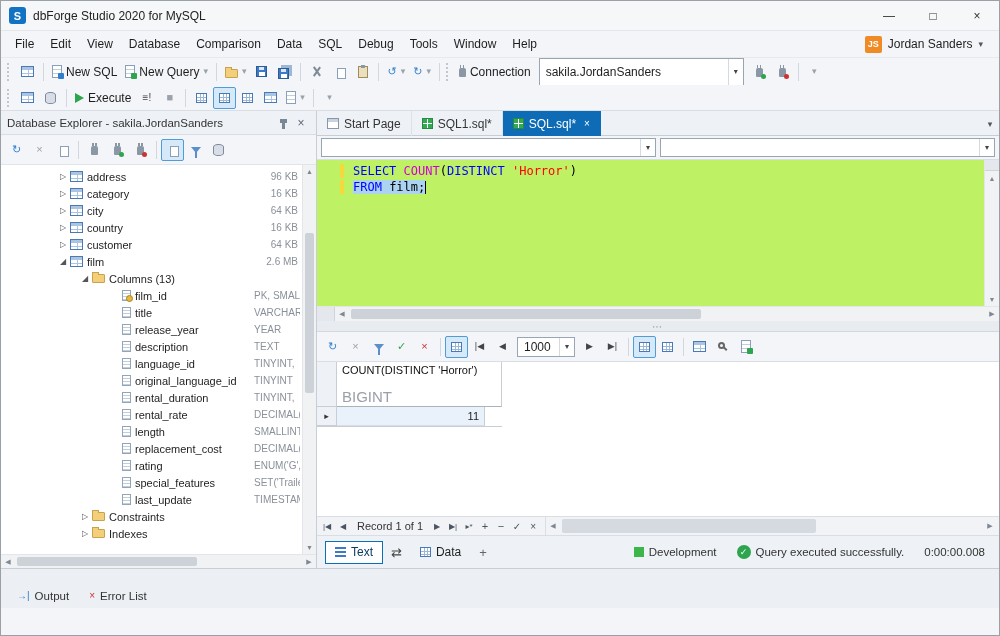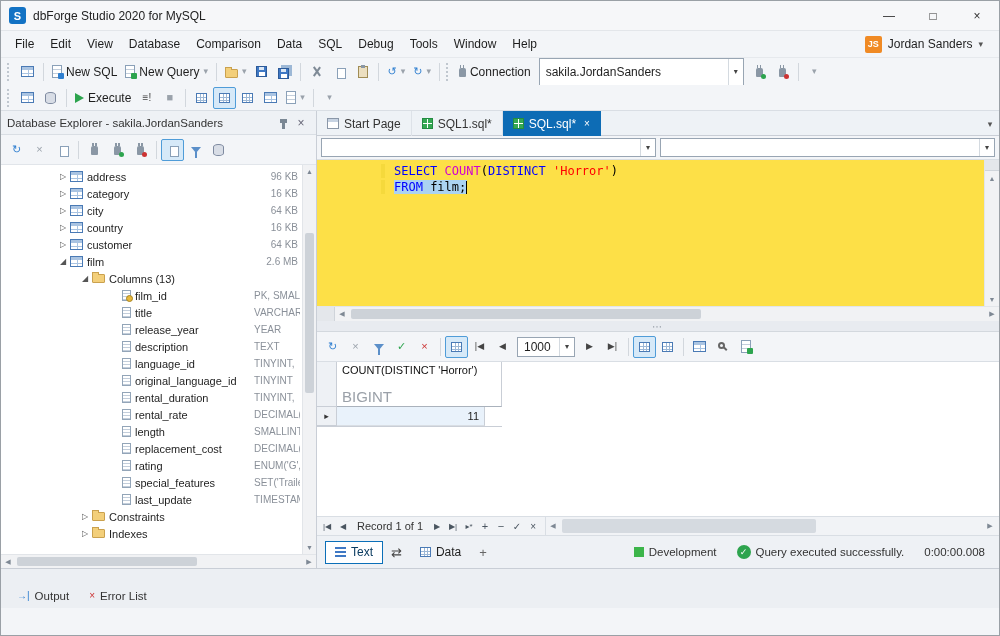--- a/index.html
+++ b/index.html
@@ -119,21 +119,21 @@
   .doc { flex:1; display:flex; flex-direction:column; background:#fff; min-width:0; }
   .tabstrip { height:25px; flex:none; background:#eef2f6; display:flex; align-items:flex-end; border-bottom:1px solid #c9ced6; }
   .doc-tab { height:25px; display:flex; align-items:center; gap:5px; padding:0 10px; font-size:12px; color:#333; border-right:1px solid #dde2e8; }
   .doc-tab.active { background:#0d6cb5; color:#fff; border-right-color:#0d6cb5; }
   .doc-tab .tab-close { font-size:10px; color:#fff; margin-left:3px; }
   .tabstrip-dd { margin-left:auto; width:18px; text-align:center; font-size:9px; color:#555; padding-bottom:6px; }
   .combo-row { height:24px; flex:none; background:#f3f5f8; display:flex; align-items:center; gap:4px; padding:0 4px; border-bottom:1px solid #d9dee4; }
   .combo-row .combo { flex:1; height:19px; }
 
   
-  .editor { height:146px; flex:none; position:relative; background:#fde047; overflow:hidden; display:flex;padding-left:41px; }
+  .editor { height:146px; flex:none; position:relative; background:#bef264; overflow:hidden; display:flex; }
   .editor-body { flex:1; padding-top:3px; }
   .code-line { height:16px; position:relative; padding-left:36px; font-family:"DejaVu Sans Mono", monospace; font-size:12px; white-space:pre; display:flex; align-items:center; }
   .changebar { position:absolute; left:23px; top:1px; width:4px; height:14px; background:#f5d93c; }
   .selwrap { background:#abd3f2; display:inline-flex; align-items:center; }
   .caret { display:inline-block; width:1px; height:13px; background:#000; margin-left:0px; }
   .ed-vscroll { width:15px; flex:none; background:#f1f2f4; border-left:1px solid #e2e5e9; position:relative; }
   .ed-vscroll .arr { position:absolute; left:0; right:0; height:13px; display:flex; align-items:center; justify-content:center; font-size:7px; color:#7e8894; }
   .ed-vscroll .arr.top { top:12px; } .ed-vscroll .arr.bot { bottom:0; }
   .ed-vscroll .grab { position:absolute; top:0; left:0; right:0; height:11px; background:#e4e7eb; border-bottom:1px solid #cfd4da; }
   .editor-hscroll { height:15px; flex:none; background:#f1f2f4; border-top:1px solid #e2e5e9; display:flex; align-items:center; }

